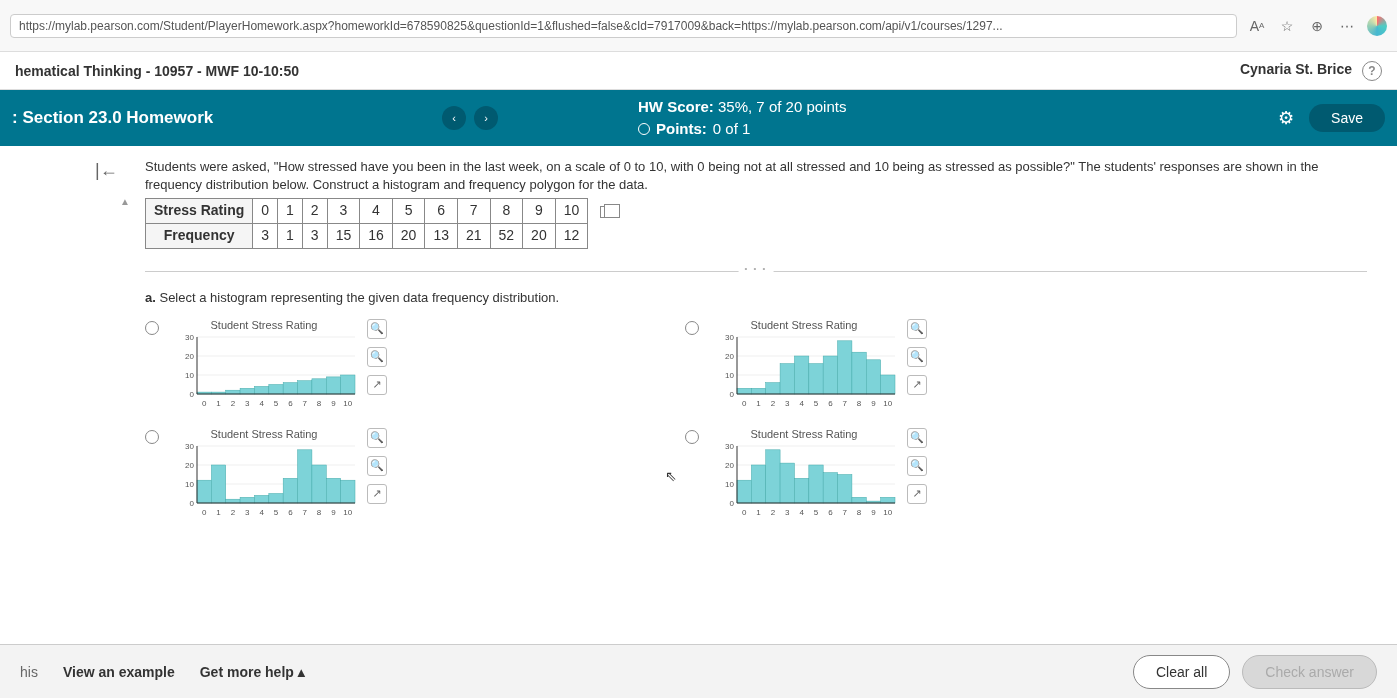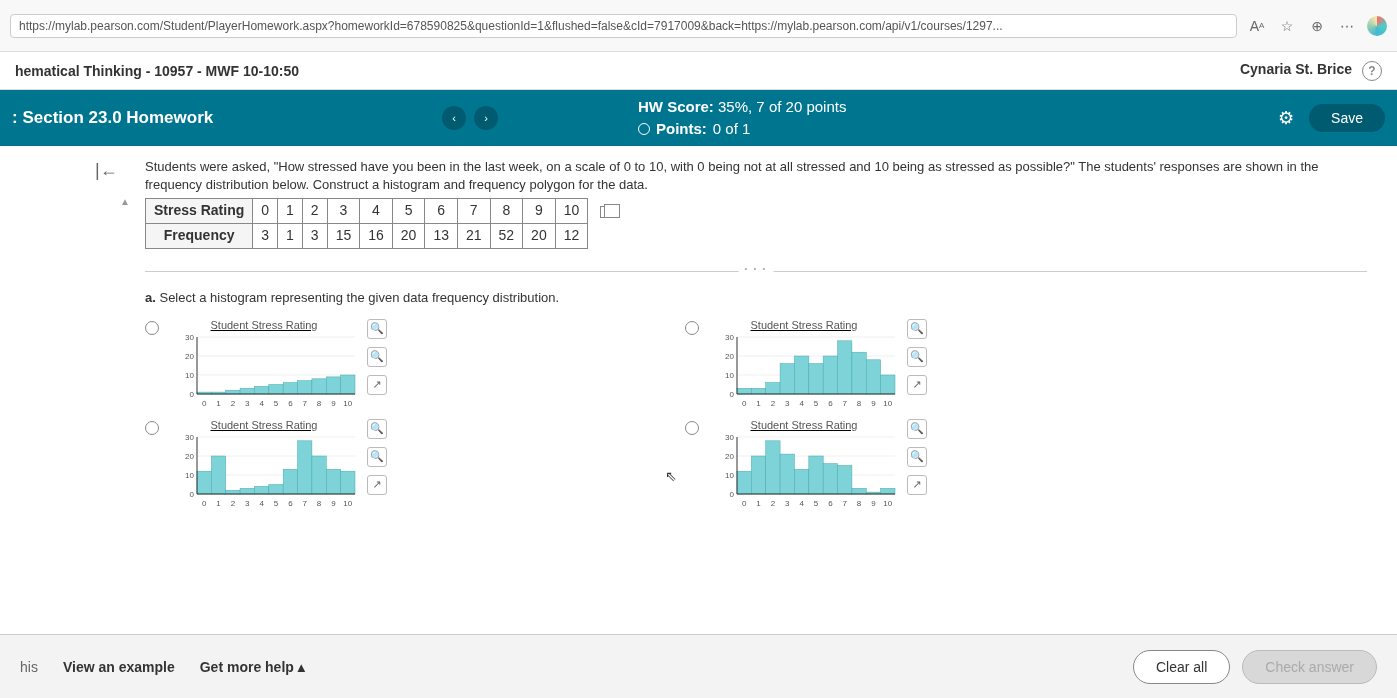--- a/index.html
+++ b/index.html
@@ -30,33 +30,33 @@
 .problem { margin-left:50px; font-size:13px; color:#333; line-height:1.4;}
 .freq-table { border-collapse:collapse; margin-top:4px; font-size:14px;}
 .freq-table td, .freq-table th { border:1px solid #888; padding:2px 8px; text-align:center;}
 .freq-table th { background:#f5f5f5; font-weight:700;}
 .copy-icon { display:inline-block; width:14px;height:12px; border:1px solid #888; position:relative; margin-left:4px; vertical-align:middle;}
 .copy-icon::after{content:"";position:absolute;width:14px;height:12px;border:1px solid #888;top:-3px;left:3px;background:#fff;}
 .divider { border-top:1px solid #ccc; margin:22px 0 18px 50px; position:relative;}
 .divider::after { content:"• • •"; position:absolute; left:50%; top:-8px; transform:translateX(-50%); background:#fff; padding:0 6px; color:#aaa; font-size:8px; letter-spacing:2px;}
 .part-a { margin-left:50px; font-size:13px; color:#333; margin-bottom:14px;}
 .part-a b { font-weight:700;}
-.options { display:grid; grid-template-columns:420px 420px; gap:11px 120px; margin-left:50px;text-decoration:underline;}
+.options { display:grid; grid-template-columns:420px 420px; gap:20px 120px; margin-left:50px;}
 .option { display:flex; align-items:flex-start; gap:10px;}
 .radio { width:14px;height:14px;border:1.5px solid #888;border-radius:50%;margin-top:2px;cursor:pointer;flex-shrink:0;}
 .chart-box { position:relative;}
 .chart-title { font-size:11px; text-align:center; color:#555; margin-bottom:2px;}
 .chart-tools { position:absolute; right:-28px; top:0; display:flex; flex-direction:column; gap:8px;}
 .ct-btn { width:20px;height:20px;border:1px solid #bbb;border-radius:3px;display:flex;align-items:center;justify-content:center;font-size:11px;color:#666;background:#fff;cursor:pointer;}
 svg.hist { display:block; }
 .hist .bar { fill:#7dd3d8; stroke:#4aa; stroke-width:0.5;}
 .hist .axis { stroke:#333; stroke-width:1;}
 .hist .grid { stroke:#ddd; stroke-width:0.5;}
 .hist text { font-size:8px; fill:#555;}
-.footer { position:absolute; bottom:0; left:0; right:0; height:64px; background:#f3f3f3; border-top:1px solid #ccc; display:flex; align-items:center; padding:0 20px; gap:25px; font-size:14px;}
+.footer { position:absolute; bottom:0; left:0; right:0; height:54px; background:#f3f3f3; border-top:1px solid #ccc; display:flex; align-items:center; padding:0 20px; gap:25px; font-size:14px;}
 .footer-link { color:#333; font-weight:600; cursor:pointer;}
 .footer-right { margin-left:auto; display:flex; gap:12px;}
 .pill-btn { padding:8px 22px; border-radius:20px; font-size:14px; cursor:pointer;}
 .clear-btn { background:#fff; border:1.5px solid #888; color:#333;}
 .check-btn { background:#d8d8d8; border:1.5px solid #bbb; color:#aaa; cursor:not-allowed;}
 .cursor-ptr { position:absolute; left:665px; top:468px; font-size:14px; color:#333; pointer-events:none;}
 </style>
 </head>
 <body>
 

